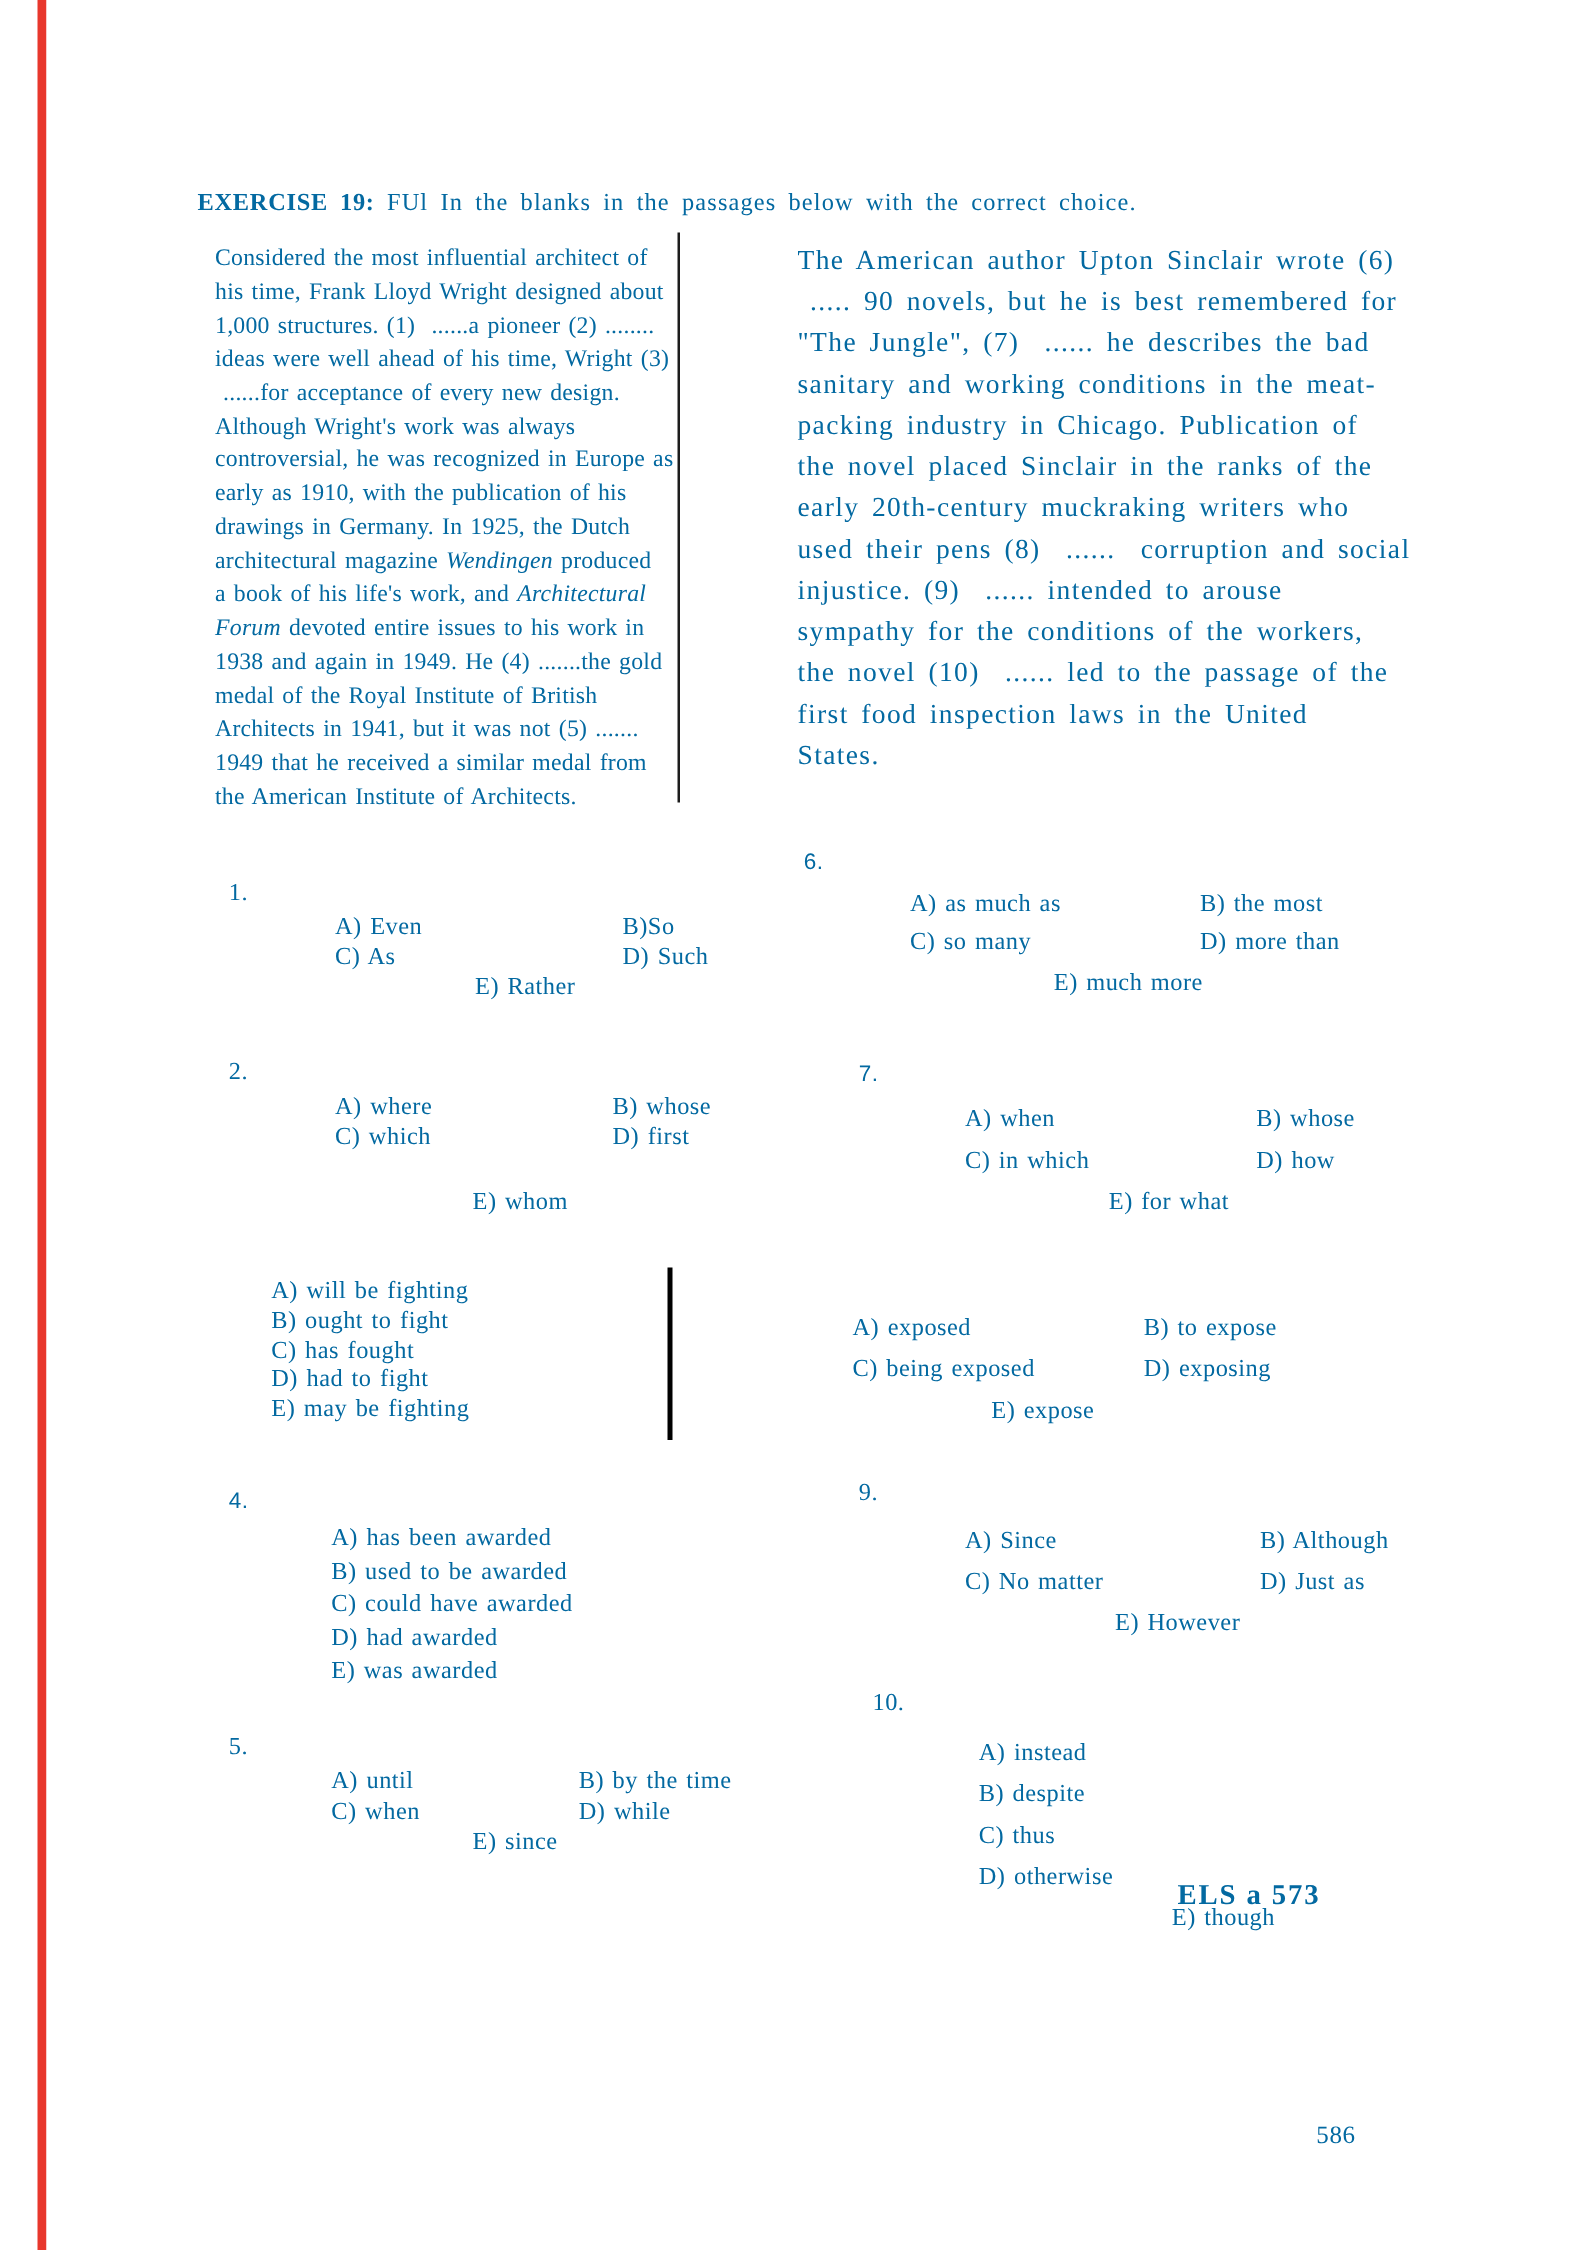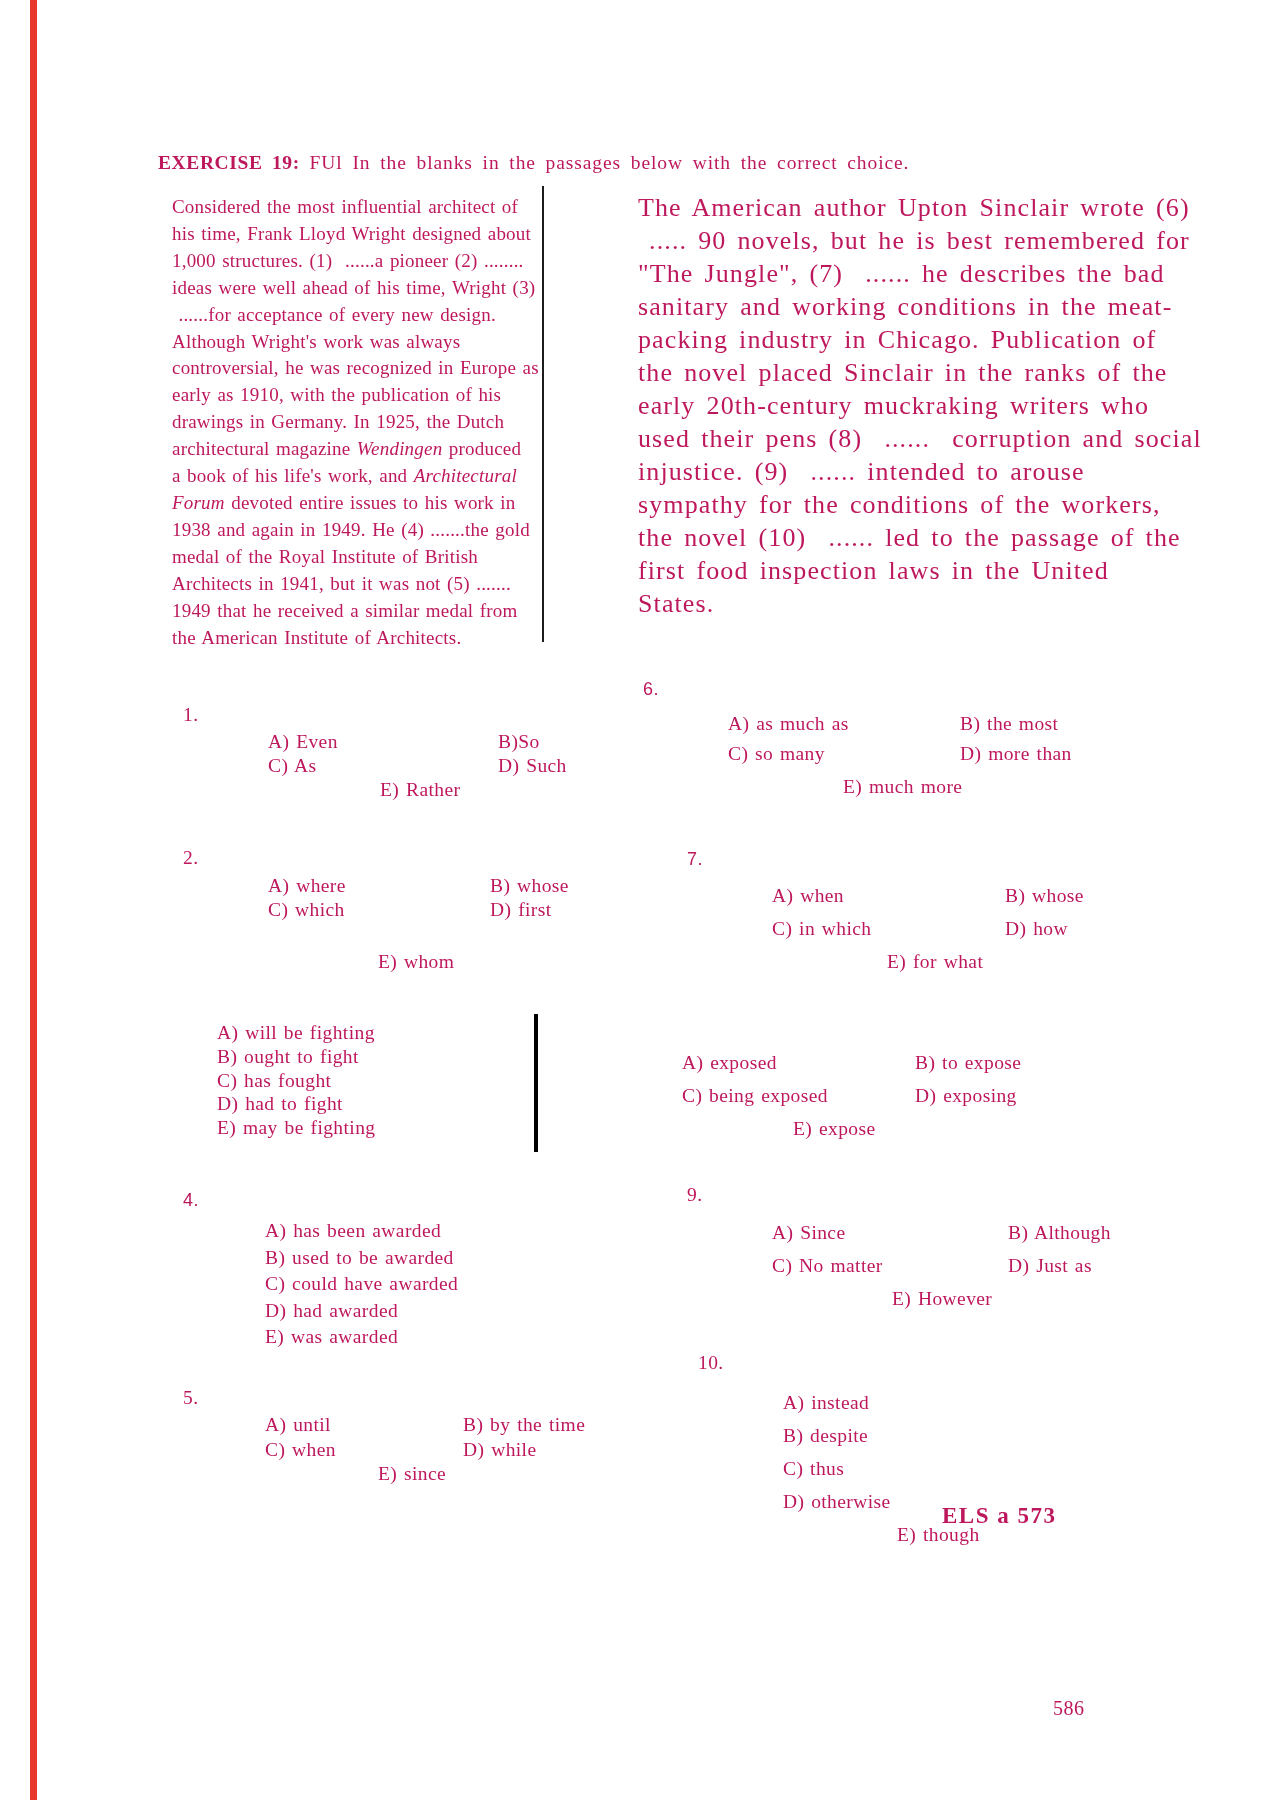--- a/index.html
+++ b/index.html
@@ -1,42 +1,42 @@
 <!DOCTYPE html>
 <html><head>
 <meta charset="utf-8">
 <style>
   html,body{margin:0;padding:0;background:#ffffff;}
   .page{position:relative;width:1272px;height:1800px;background:#ffffff;overflow:hidden;
-        font-family:"Liberation Serif","DejaVu Serif",serif;color:#be185d;}
+        font-family:"Liberation Serif","DejaVu Serif",serif;color:#0369a1;}
   .red-stripe{position:absolute;left:30px;top:0;width:7px;height:1800px;}
   .header{position:absolute;left:158px;top:152px;font-size:19.5px;letter-spacing:.9px;word-spacing:4px;white-space:pre;}
   .header .bold{font-weight:bold;letter-spacing:.6px;}
   .passage{position:absolute;white-space:pre;}
   .passage .pline em{font-style:italic;}
   .passage-left{left:172px;top:194px;font-size:19px;line-height:26.9px;letter-spacing:.2px;word-spacing:1.5px;}
-  .passage-right{left:638px;top:191px;font-size:26px;line-height:33px;letter-spacing:1.1px;word-spacing:3.5px;}
+  .passage-right{left:638px;top:191px;font-size:22px;line-height:33px;letter-spacing:1.1px;word-spacing:3.5px;}
   .col-divider{position:absolute;left:542px;top:186px;width:2px;height:456px;background:#1c1c1c;}
   .q3-divider{position:absolute;left:534px;top:1014px;width:4px;height:138px;background:#000;}
   .q{position:absolute;font-size:19.5px;white-space:pre;letter-spacing:.4px;word-spacing:1.5px;}
   .q .num{position:absolute;left:0;top:0;font-size:19.5px;}
   .q4 .num,.q6 .num,.q7 .num{font-family:"Liberation Sans","DejaVu Sans",sans-serif;font-size:18px;}
   .q .opts{position:absolute;}
   .q .row,.q .lrow{display:flex;}
   .optA{display:inline-block;}
   .q1{left:183px;top:704px;}  .q1 .opts{left:85px;top:26px;} .q1 .optA{width:230px;} .q1 .row,.q1 .rowE{line-height:24px;} .q1 .rowE{padding-left:112px;}
   .q2{left:183px;top:847px;}  .q2 .opts{left:85px;top:27px;} .q2 .optA{width:222px;} .q2 .row,.q2 .rowE{line-height:24px;font-family:Liberation Serif, serif;} .q2 .rowE{padding-left:110px;margin-top:28px;}
   .q3{left:217px;top:1021px;} .q3 .lrow{line-height:23.8px;}
   .q4{left:183px;top:1190px;} .q4 .opts{left:82px;top:28px;} .q4 .lrow{line-height:26.6px;}
   .q5{left:183px;top:1387px;} .q5 .opts{left:82px;top:26px;} .q5 .optA{width:198px;} .q5 .row,.q5 .rowE{line-height:24.5px;} .q5 .rowE{padding-left:113px;}
   .q6{left:643px;top:679px;}  .q6 .opts{left:85px;top:30px;} .q6 .optA{width:232px;} .q6 .row,.q6 .rowE{line-height:30px;} .q6 .rowE{padding-top:3px;padding-left:115px;}
   .q7{left:687px;top:849px;}  .q7 .opts{left:85px;top:30px;} .q7 .optA{width:233px;} .q7 .row,.q7 .rowE{line-height:33px;} .q7 .rowE{padding-left:115px;}
   .q8{left:682px;top:1046px;} .q8 .opts{left:0;top:0;}       .q8 .optA{width:233px;} .q8 .row,.q8 .rowE{line-height:33px;} .q8 .rowE{padding-left:111px;}
   .q9{left:687px;top:1184px;} .q9 .opts{left:85px;top:32px;} .q9 .optA{width:236px;} .q9 .row,.q9 .rowE{line-height:33px;} .q9 .rowE{padding-left:120px;}
-  .q10{left:698px;top:1352px;}.q10 .opts{left:85px;top:34px;}.q10 .optA{width:237px;}.q10 .row,.q10 .rowE{line-height:33px;flex-direction:column;}.q10 .rowE{padding-left:114px;}
+  .q10{left:698px;top:1352px;}.q10 .opts{left:85px;top:34px;}.q10 .optA{width:237px;}.q10 .row,.q10 .rowE{line-height:33px;flex-direction:column;}.q10 .rowE{padding-left:114px;text-align:right;}
   .els-code{position:absolute;left:942px;top:1503px;font-size:23px;font-weight:bold;letter-spacing:1.5px;white-space:pre;}
   .pagenum{position:absolute;left:1053px;top:1697px;font-size:20px;letter-spacing:.5px;}
 </style>
 </head>
 <body>
 
 <div class="page">
   <div class="red-stripe" style="background: rgb(232, 55, 44);"></div>
 
   <div class="header"><span class="bold">EXERCISE 19:</span><span> FUl In the blanks in the passages below with the correct choice.</span></div>

